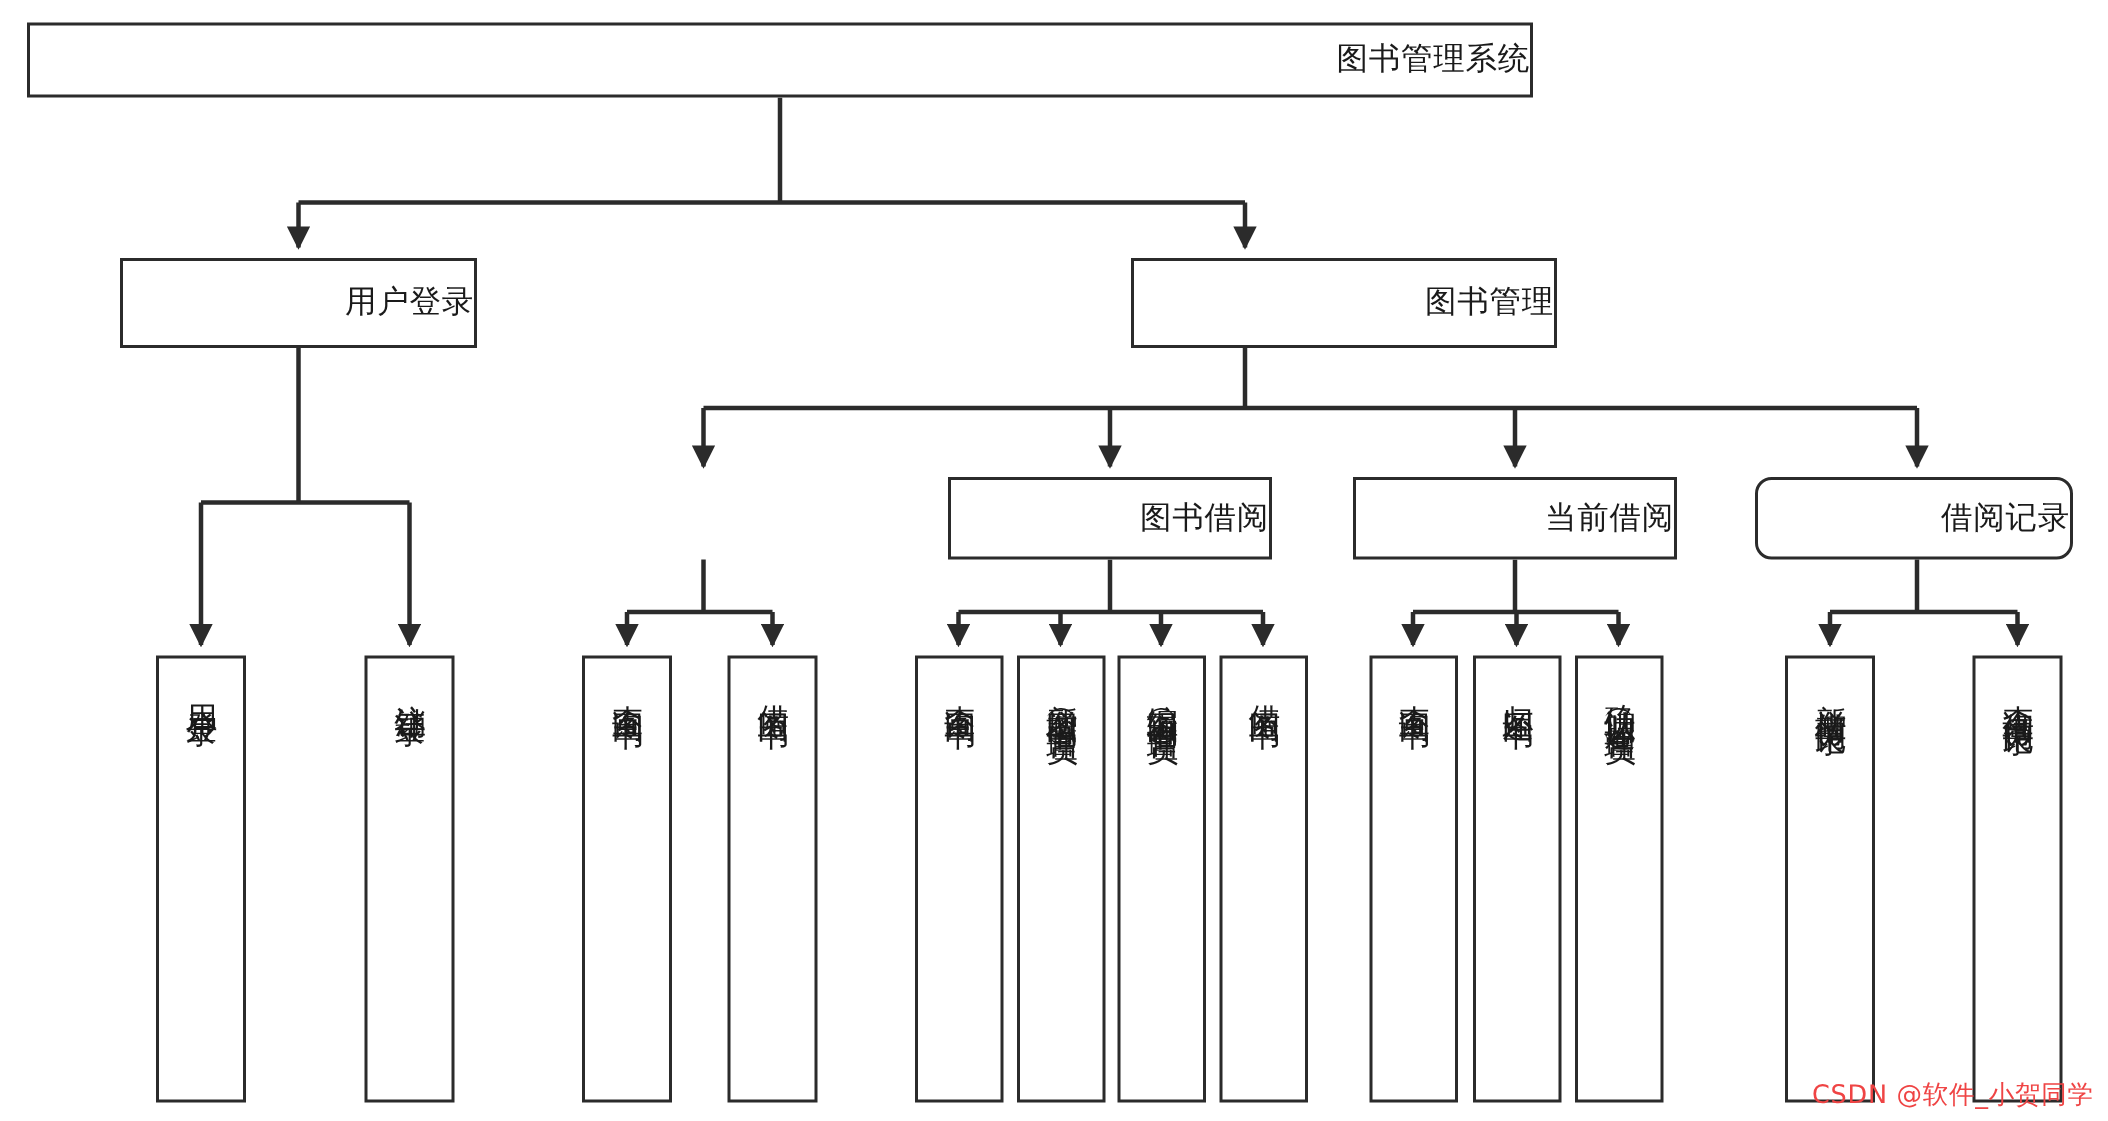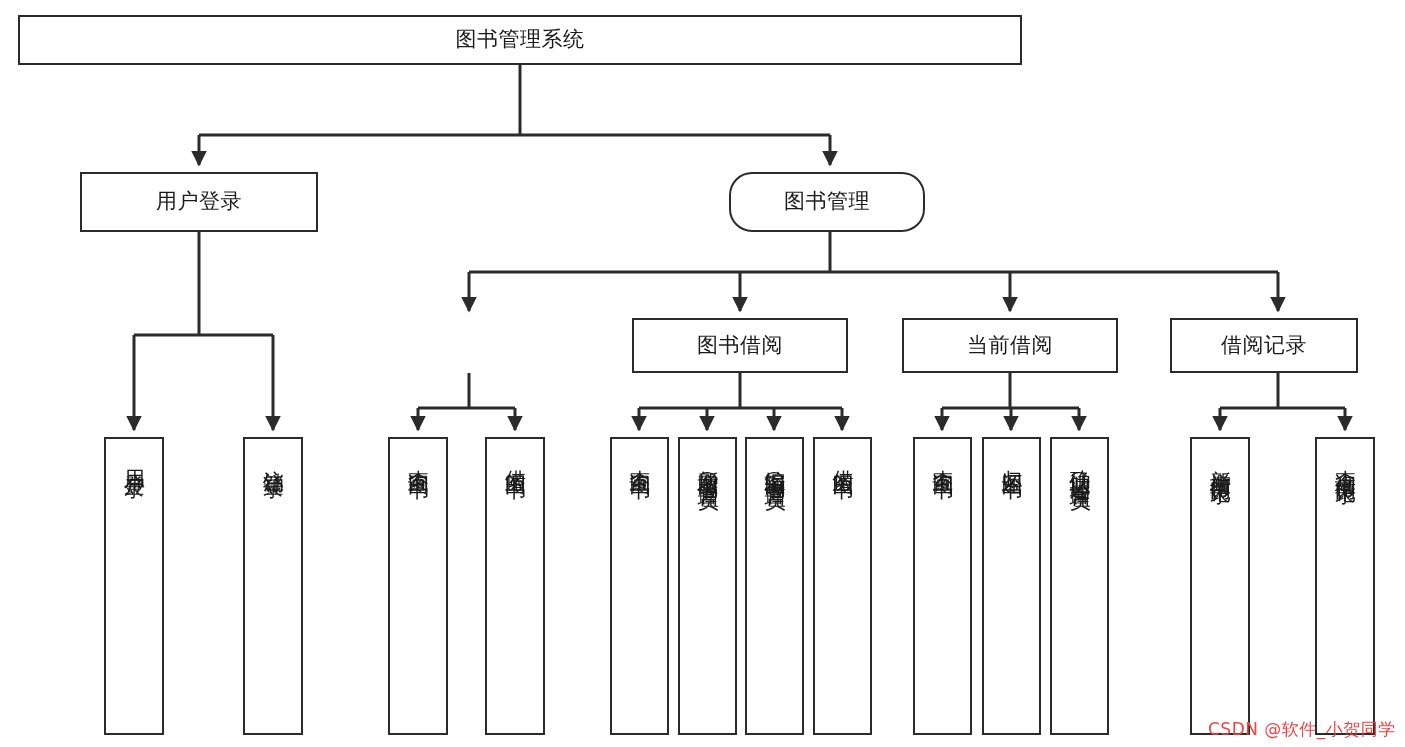--- a/index.html
+++ b/index.html
@@ -25,21 +25,21 @@
     height: 747px;
     pointer-events: none;
   }
   .node {
     position: absolute;
     box-sizing: border-box;
     background: #ffffff;
     border: 2px solid #2b2b2b;
     display: flex;
     align-items: center;
-    justify-content: center;
+    justify-content: flex-end;
     overflow: hidden;
   }
   .node.h .label {
     font-size: 21px;
     color: #1a1a1a;
     line-height: 1.1;
     letter-spacing: 0.5px;
     white-space: nowrap;
   }
   .node.v {
@@ -123,31 +123,31 @@
     </g>
   </svg>
 
   <div class="node h" id="n-root" style="left: 18px; top: 15px; width: 1004px; height: 50px;">
     <span class="label">图书管理系统</span>
   </div>
 
   <div class="node h" id="n-l1-0" style="left: 80px; top: 172px; width: 238px; height: 60px;">
     <span class="label">用户登录</span>
   </div>
-  <div class="node h" id="n-l1-1" style="left: 729px; top: 172px; width: 196px; height: 60px; border-radius: 23px;">
+  <div class="node h" id="n-l1-1" style="left: 754px; top: 172px; width: 284px; height: 60px;">
     <span class="label">图书管理</span>
   </div>
 
   <div class="node h" id="n-l2-2" style="left: 902px; top: 318px; width: 216px; height: 55px;">
     <span class="label">当前借阅</span>
   </div>
   <div class="node h" id="n-l2-1" style="left: 632px; top: 318px; width: 216px; height: 55px;">
     <span class="label">图书借阅</span>
   </div>
-  <div class="node h" id="n-l2-3" style="left: 1170px; top: 318px; width: 188px; height: 55px;">
+  <div class="node h" id="n-l2-3" style="left: 1170px; top: 318px; width: 212px; height: 55px; border-radius: 11px;">
     <span class="label">借阅记录</span>
   </div>
 
   <div class="node v" id="n-lf-0" style="left: 104px; top: 437px; width: 60px; height: 298px;">
     <span class="label">用户登录</span>
   </div>
   <div class="node v" id="n-lf-1" style="left: 243px; top: 437px; width: 60px; height: 298px;">
     <span class="label">注销登录</span>
   </div>
   <div class="node v" id="n-lf-2" style="left: 388px; top: 437px; width: 60px; height: 298px;">

